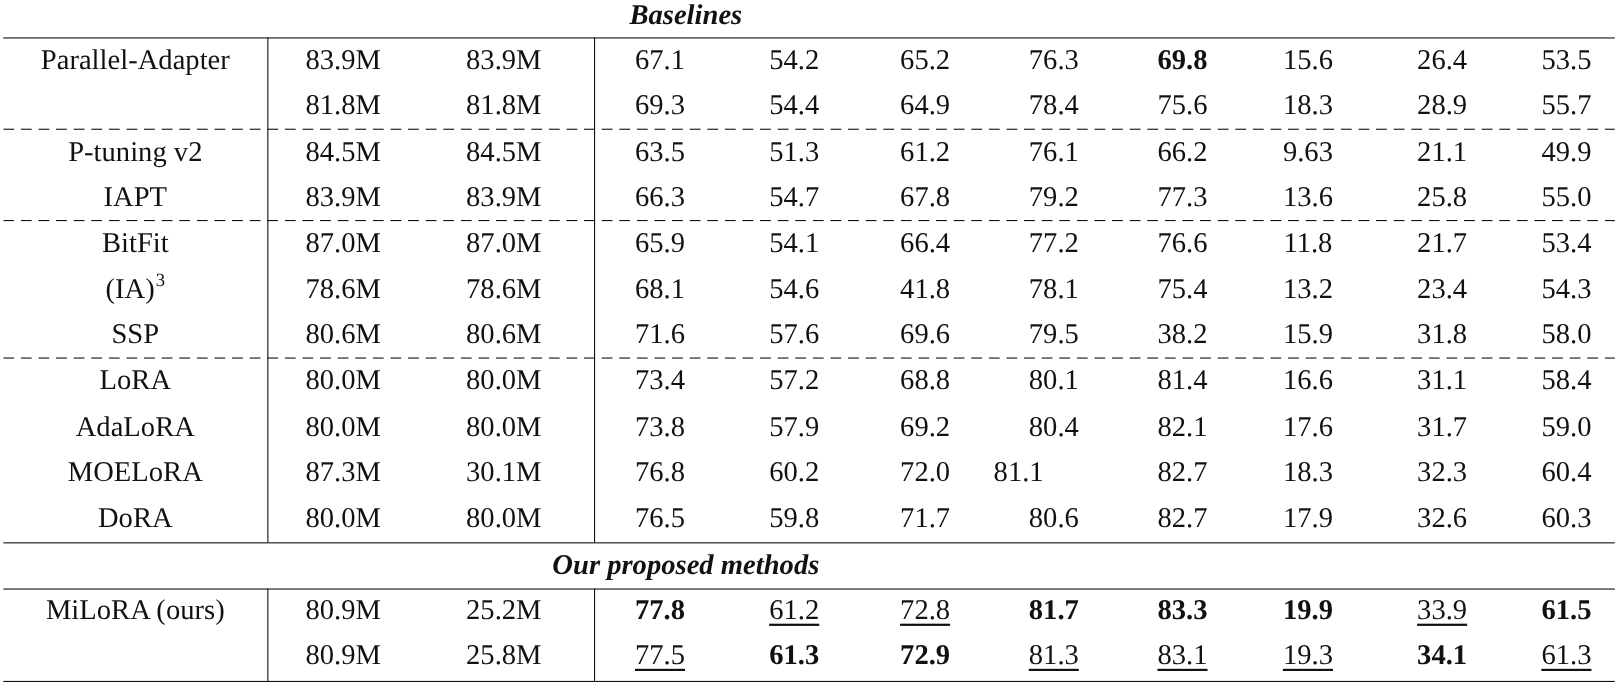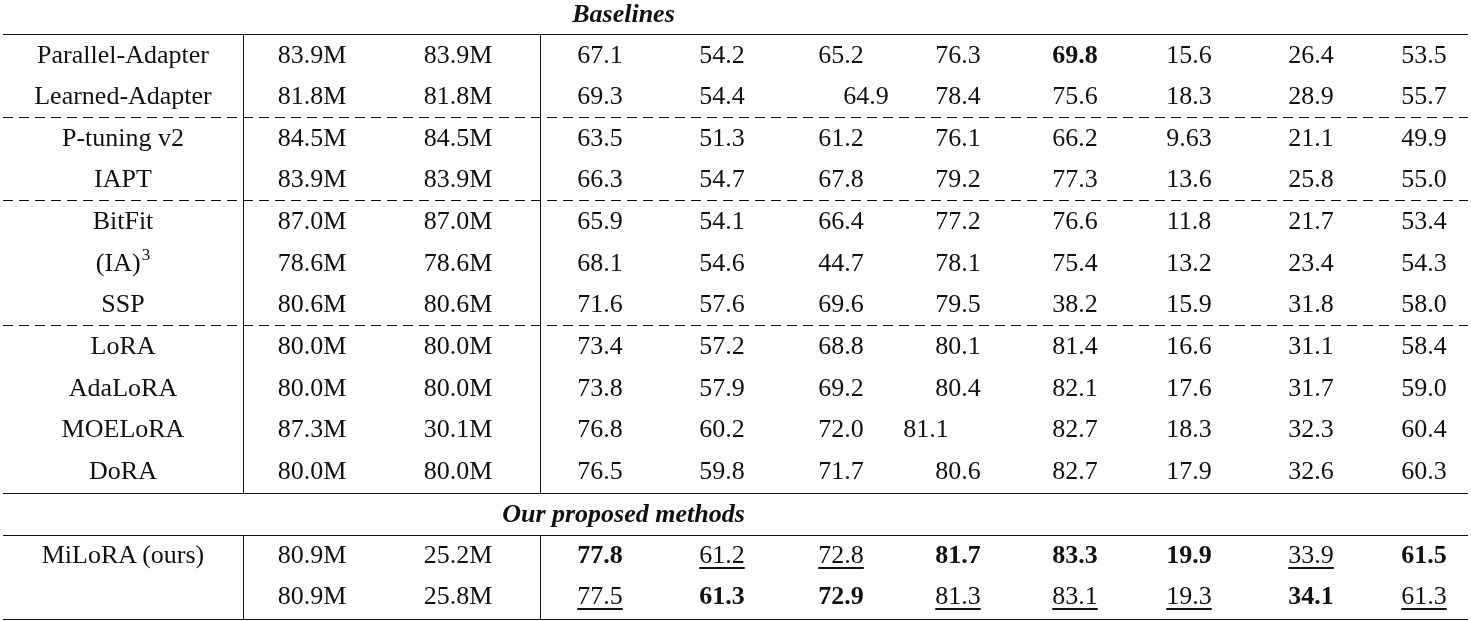--- a/index.html
+++ b/index.html
@@ -109,26 +109,25 @@
       <div class="cell" style="left: 600px;"><span class="val">67.1</span></div>
       <div class="cell" style="left: 722px;"><span class="val">54.2</span></div>
       <div class="cell" style="left: 841px;"><span class="val">65.2</span></div>
       <div class="cell" style="left: 958px;"><span class="val">76.3</span></div>
       <div class="cell" style="left: 1075px; font-weight: bold;"><span class="val">69.8</span></div>
       <div class="cell" style="left: 1189px;"><span class="val">15.6</span></div>
       <div class="cell" style="left: 1311px;"><span class="val">26.4</span></div>
       <div class="cell" style="left: 1424px;"><span class="val">53.5</span></div>
     </div>
     <div class="row" style="top: 76px;">
-      <div class="cell" style="left: 123px;"><span>Learned-Adapter</span></div>
       <div class="cell" style="left: 312px;">81.8M</div>
       <div class="cell" style="left: 458px;">81.8M</div>
       <div class="cell" style="left: 600px;"><span class="val">69.3</span></div>
       <div class="cell" style="left: 722px;"><span class="val">54.4</span></div>
-      <div class="cell" style="left: 866px;"><span class="val">64.9</span></div>
+      <div class="cell" style="left: 841px;"><span class="val">64.9</span></div>
       <div class="cell" style="left: 958px;"><span class="val">78.4</span></div>
       <div class="cell" style="left: 1075px;"><span class="val">75.6</span></div>
       <div class="cell" style="left: 1189px;"><span class="val">18.3</span></div>
       <div class="cell" style="left: 1311px;"><span class="val">28.9</span></div>
       <div class="cell" style="left: 1424px;"><span class="val">55.7</span></div>
     </div>
     <div class="row" style="top: 118px; padding-left: 16px;">
       <div class="cell" style="left: 123px;"><span>P-tuning v2</span></div>
       <div class="cell" style="left: 312px;">84.5M</div>
       <div class="cell" style="left: 458px;">84.5M</div>
@@ -166,21 +165,21 @@
       <div class="cell" style="left: 1189px;"><span class="val">11.8</span></div>
       <div class="cell" style="left: 1311px;"><span class="val">21.7</span></div>
       <div class="cell" style="left: 1424px;"><span class="val">53.4</span></div>
     </div>
     <div class="row" style="top: 243px;">
       <div class="cell" style="left: 123px;"><span>(IA)</span><sup>3</sup></div>
       <div class="cell" style="left: 312px;">78.6M</div>
       <div class="cell" style="left: 458px;">78.6M</div>
       <div class="cell" style="left: 600px;"><span class="val">68.1</span></div>
       <div class="cell" style="left: 722px;"><span class="val">54.6</span></div>
-      <div class="cell" style="left: 841px;"><span class="val">44.7</span></div>
+      <div class="cell" style="left: 841px;"><span class="val">41.8</span></div>
       <div class="cell" style="left: 958px;"><span class="val">78.1</span></div>
       <div class="cell" style="left: 1075px;"><span class="val">75.4</span></div>
       <div class="cell" style="left: 1189px;"><span class="val">13.2</span></div>
       <div class="cell" style="left: 1311px;"><span class="val">23.4</span></div>
       <div class="cell" style="left: 1424px;"><span class="val">54.3</span></div>
     </div>
     <div class="row" style="top: 284px;">
       <div class="cell" style="left: 123px;"><span>SSP</span></div>
       <div class="cell" style="left: 312px;">80.6M</div>
       <div class="cell" style="left: 458px;">80.6M</div>

